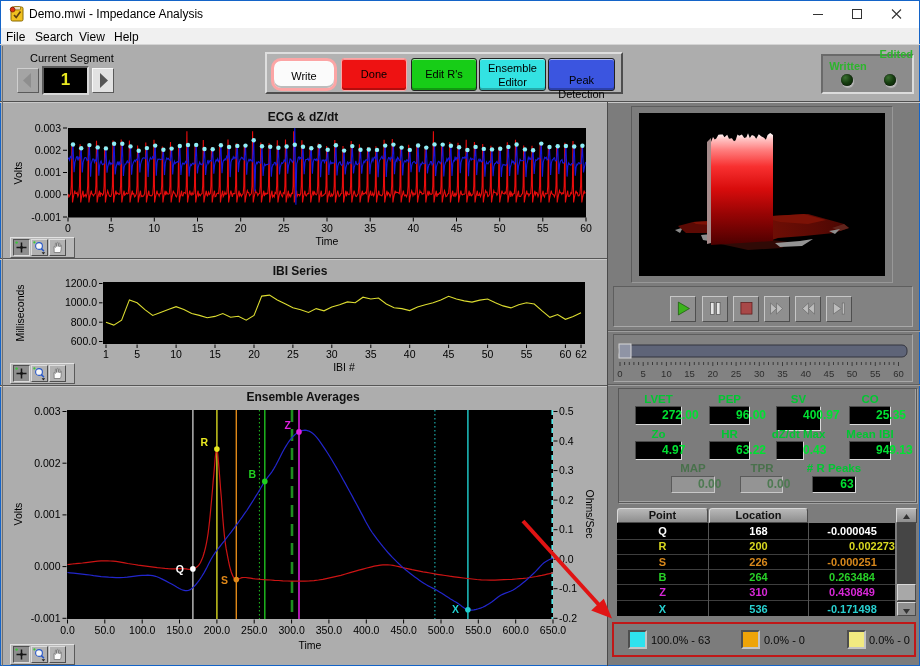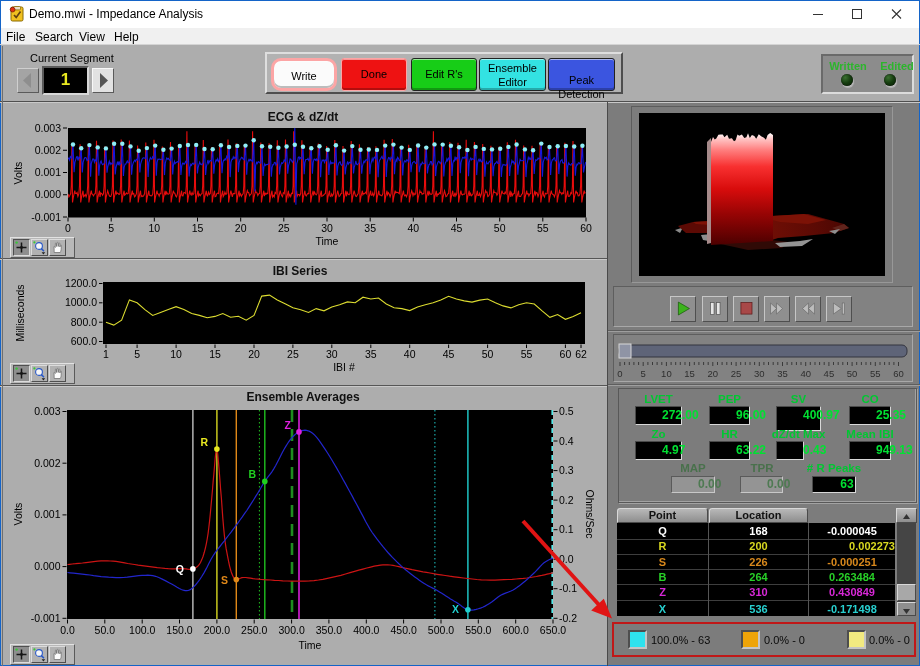--- a/index.html
+++ b/index.html
@@ -57,21 +57,21 @@
     </svg></div>
 
 <div class="abs" style="left:265px;top:52px;width:358px;height:42px;background:#b2b2b2;border:2px solid;border-color:#dedede #4e4e4e #4e4e4e #dedede;"></div>
 <div class="abs" style="left:271px;top:58px;width:66px;height:33px;background:#fbfbfb;border-radius:10px;border:3px solid #fca5a5;box-shadow:inset 0 1px 0 rgba(255,255,255,0.55), inset 0 -2px 0 rgba(0,0,0,0.25);color:#000;font-size:11px;text-align:center;line-height:30px;">Write</div>
 <div class="abs" style="left:341px;top:58px;width:66px;height:33px;background:#ee1212;border-radius:3px;border:1px solid #fca5a5;box-shadow:inset 0 1px 0 rgba(255,255,255,0.55), inset 0 -2px 0 rgba(0,0,0,0.25);color:#000;font-size:11px;text-align:center;line-height:30px;">Done</div>
 <div class="abs" style="left:411px;top:58px;width:66px;height:33px;background:#17cd17;border-radius:3px;border:1px solid #222;box-shadow:inset 0 1px 0 rgba(255,255,255,0.55), inset 0 -2px 0 rgba(0,0,0,0.25);color:#000;font-size:11px;text-align:center;line-height:30px;">Edit R's</div>
 <div class="abs" style="left:479px;top:58px;width:67px;height:33px;background:#33e2e2;border-radius:3px;border:1px solid #222;box-shadow:inset 0 1px 0 rgba(255,255,255,0.55), inset 0 -2px 0 rgba(0,0,0,0.25);color:#000;font-size:11px;text-align:center;line-height:14px;padding-top:2px;">Ensemble<br>Editor</div>
 <div class="abs" style="left:548px;top:58px;width:67px;height:33px;background:#3b55e0;border-radius:3px;border:1px solid #222;box-shadow:inset 0 1px 0 rgba(255,255,255,0.55), inset 0 -2px 0 rgba(0,0,0,0.25);color:#000;font-size:11px;text-align:center;line-height:14px;padding-top:14px;">Peak<br>Detection</div>
 <div class="abs" style="left:821px;top:54px;width:93px;height:40px;background:#8c8c8c;border:2px solid;border-color:#6a6a6a #dcdcdc #dcdcdc #6a6a6a;"></div>
 <div class="abs" style="left:826px;top:60px;width:44px;text-align:center;color:#2db52d;font-size:11px;font-weight:bold;">Written</div>
-<div class="abs" style="left:869px;top:60px;width:44px;text-align:center;color:#2db52d;font-size:11px;font-weight:bold;margin-left:6px;">Edited</div>
+<div class="abs" style="left:869px;top:48px;width:44px;text-align:right;color:#2db52d;font-size:11px;font-weight:bold;">Edited</div>
 <div class="abs" style="left:841px;top:74px;width:12px;height:12px;border-radius:50%;background:radial-gradient(circle at 35% 30%, #3a7030 0%, #143a0e 50%, #081f05 100%);box-shadow:1px 2px 1px rgba(230,230,230,0.5), inset 0 0 1px #000;"></div>
 <div class="abs" style="left:884px;top:74px;width:12px;height:12px;border-radius:50%;background:radial-gradient(circle at 35% 30%, #3a7030 0%, #143a0e 50%, #081f05 100%);box-shadow:1px 2px 1px rgba(230,230,230,0.5), inset 0 0 1px #000;"></div>
 
 <div class="abs" style="left:0;top:101px;width:920px;height:1px;background:#4f4f4f;"></div>
 <div class="abs" style="left:0;top:102px;width:920px;height:1px;background:#c9c9c9;"></div>
 <div class="abs" style="left:0;top:258px;width:608px;height:1px;background:#565656;"></div>
 <div class="abs" style="left:0;top:259px;width:608px;height:1px;background:#c9c9c9;"></div>
 <div class="abs" style="left:0;top:385px;width:608px;height:1px;background:#565656;"></div>
 <div class="abs" style="left:0;top:386px;width:608px;height:1px;background:#c9c9c9;"></div>
 <div class="abs" style="left:607px;top:102px;width:1px;height:564px;background:#4a4a4a;"></div>

